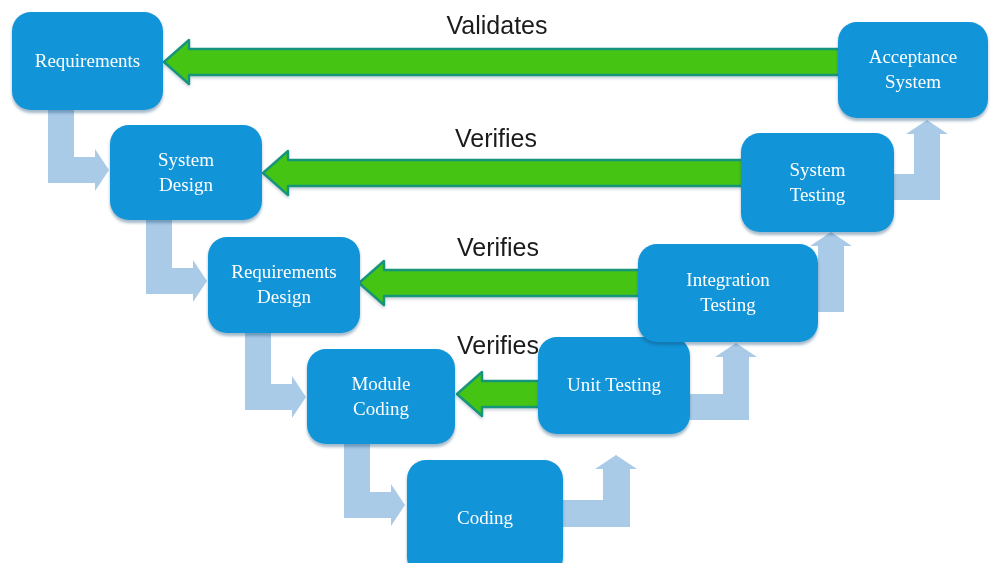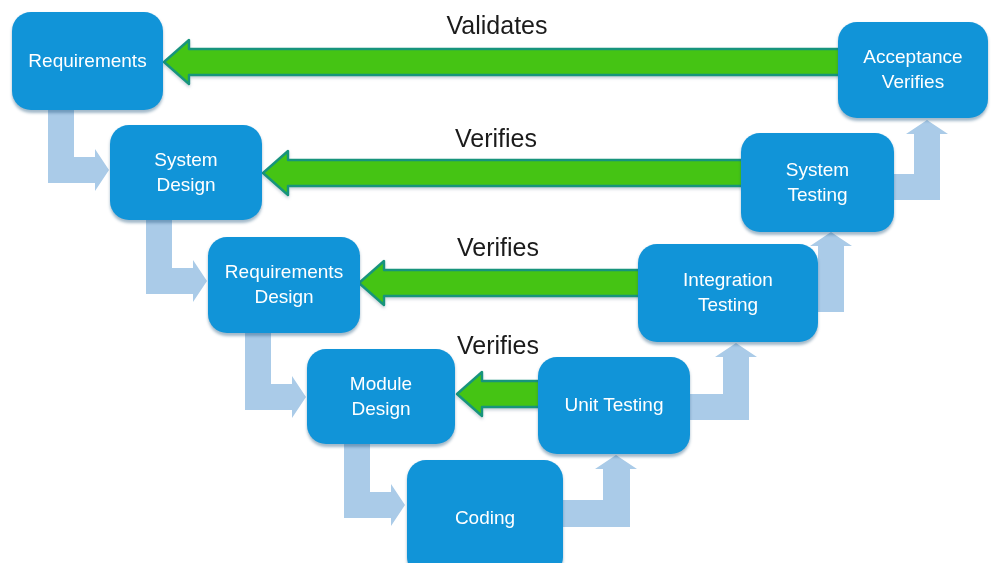--- a/index.html
+++ b/index.html
@@ -22,20 +22,21 @@
   .box{
     position:absolute;
     background:#1194D8;
     border-radius:19px;
     display:flex;align-items:center;justify-content:center;
     text-align:center;
     color:#ffffff;
     font-size:19px;
     line-height:1.3;
     box-shadow:0 2.5px 3px rgba(25,80,120,.40);
+    font-family:Liberation Serif, serif;
   }
   .box span{white-space:pre-line;}
   .arrow-label{
     position:absolute;
     transform:translateX(-50%);
     font-size:25px;
     line-height:28px;
     color:#1b1b1b;
     white-space:nowrap;
   }
@@ -69,40 +70,40 @@
   <div class="box" style="left:110px;top:125px;width:152px;height:95px">
     <span>System
 Design</span>
   </div>
   <div class="box" style="left:208px;top:237px;width:152px;height:96px">
     <span>Requirements
 Design</span>
   </div>
   <div class="box" style="left:307px;top:349px;width:148px;height:95px">
     <span>Module
-Design</span>
+Coding</span>
   </div>
   <div class="box" style="left:407px;top:460px;width:156px;height:116px">
     <span>Coding</span>
   </div>
 
-  <div class="box" style="left:538px;top:357px;width:152px;height:97px">
+  <div class="box" style="left:538px;top:337px;width:152px;height:97px">
     <span>Unit Testing</span>
   </div>
   <div class="box" style="left:638px;top:244px;width:180px;height:98px">
     <span>Integration
 Testing</span>
   </div>
   <div class="box" style="left:741px;top:133px;width:153px;height:99px">
     <span>System
 Testing</span>
   </div>
   <div class="box" style="left:838px;top:22px;width:150px;height:96px">
     <span>Acceptance
-Verifies</span>
+System</span>
   </div>
 
   <div class="arrow-label" style="left:497px;top:11px">Validates</div>
   <div class="arrow-label" style="left:496px;top:124px">Verifies</div>
   <div class="arrow-label" style="left:498px;top:233px">Verifies</div>
   <div class="arrow-label" style="left:498px;top:331px">Verifies</div>
 
 </div>
 
 </body></html>

